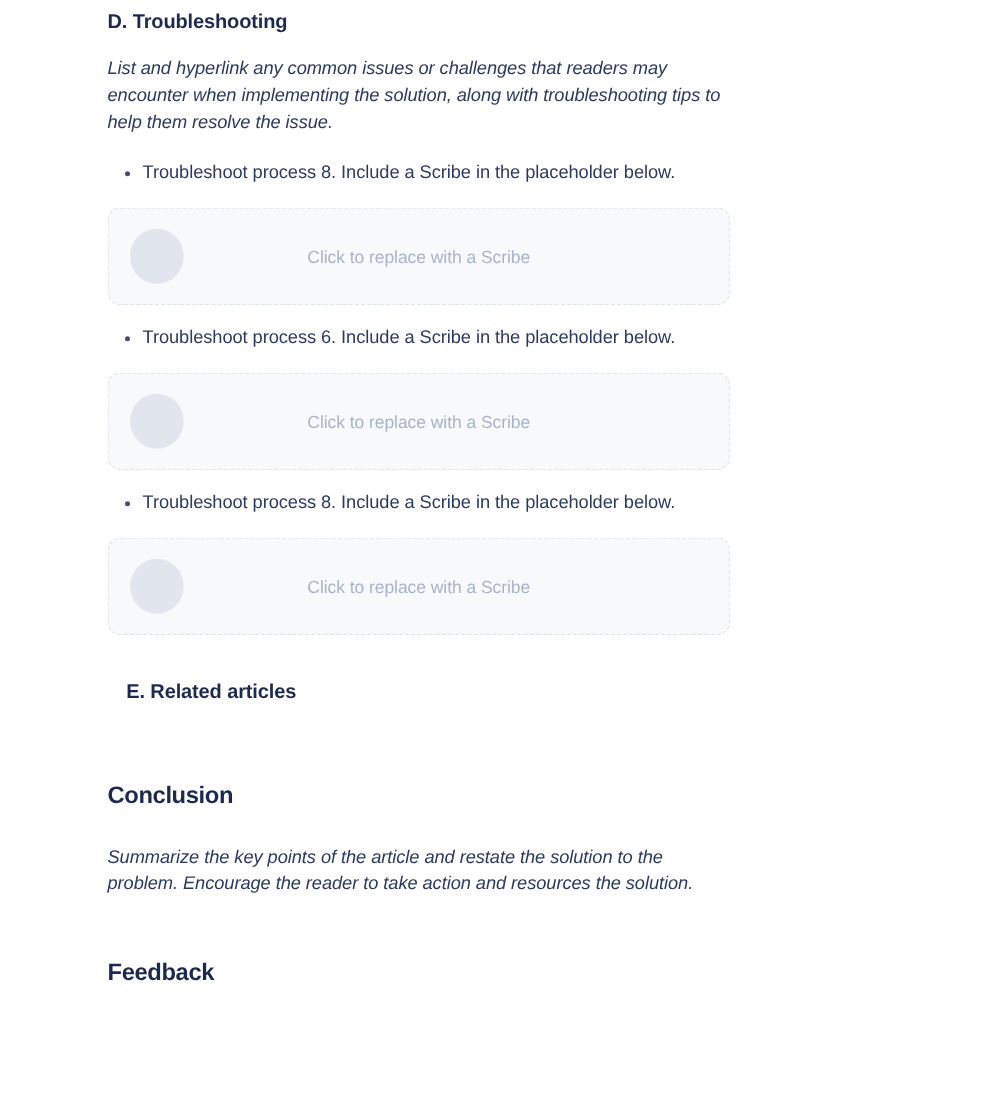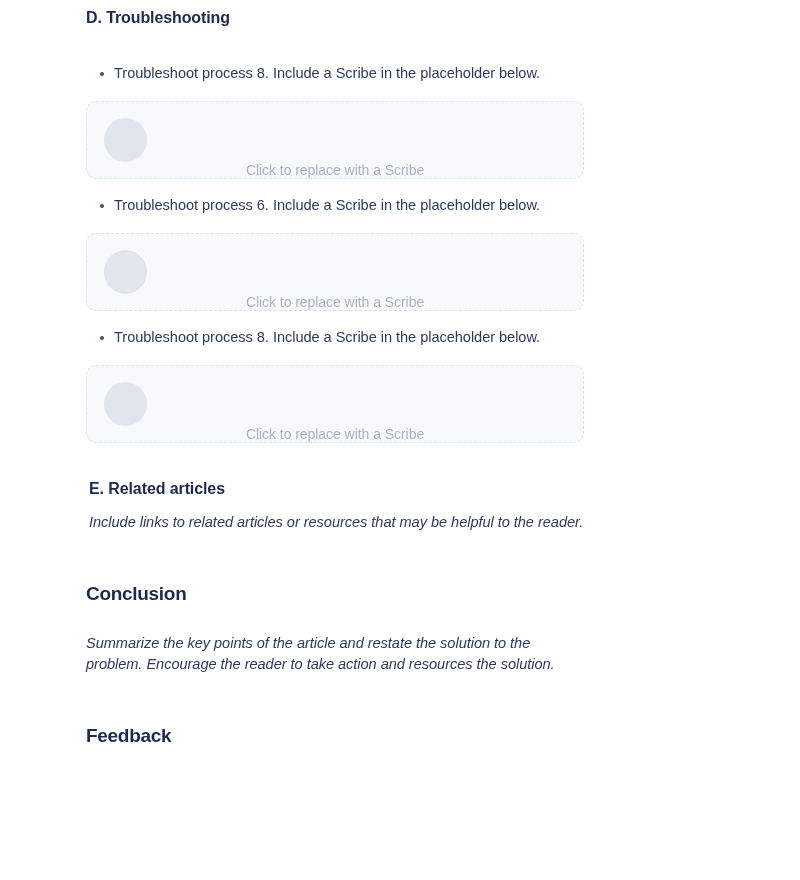--- a/index.html
+++ b/index.html
@@ -24,21 +24,21 @@
   
   .h3 {
     font-size: 16px;
     font-weight: bold;
     color: #1d2a4d;
     letter-spacing: -0.1px;
     margin: 0;
     padding: 0;
     line-height: 22px;
   }
-  .h3.indent { padding-left: 3px; }
+  .h3.indent { padding-left: 3px; margin-left: 12px; }
 
   .h2 {
     font-size: 19px;
     font-weight: bold;
     color: #1d2a4d;
     letter-spacing: -0.3px;
     margin: 0;
     padding: 0;
     line-height: 30px;
   }
@@ -79,21 +79,21 @@
   }
 
   
   .scribe-placeholder {
     position: relative;
     height: 78px;
     background: #f8f9fb;
     border: 1px dashed #dde3ec;
     border-radius: 10px;
     display: flex;
-    align-items: flex-end;
+    align-items: center;
     cursor: pointer;
   }
   .scribe-avatar {
     position: absolute;
     left: 17px;
     top: 50%;
     transform: translateY(-50%);
     width: 43px;
     height: 44px;
     border-radius: 50%;
@@ -123,20 +123,21 @@
 <body>
 
 <div class="doc">
 
   <div class="top-pad"></div>
 
   <h3 class="h3">D. Troubleshooting</h3>
 
   <div class="sp-hd-para"></div>
 
+  <p class="para">List and hyperlink any common issues or challenges that readers may encounter when implementing the solution, along with troubleshooting tips to help them resolve the issue.</p>
 
   <div class="sp-para-list"></div>
 
   <ul class="bullets">
     <li>Troubleshoot process 8. Include a Scribe in the placeholder below.</li>
   </ul>
 
   <div class="sp-list-box"></div>
 
   <div class="scribe-placeholder">
@@ -169,21 +170,20 @@
     <span class="scribe-avatar"></span>
     <span class="scribe-label">Click to replace with a Scribe</span>
   </div>
 
   <div class="sp-box-hd"></div>
 
   <h3 class="h3 indent">E. Related articles</h3>
 
   <div class="sp-hd-sm"></div>
 
-  <p class="para indent">Include links to related articles or resources that may be helpful to the reader.</p>
 
   <div class="sp-section"></div>
 
   <h2 class="h2">Conclusion</h2>
 
   <div class="sp-h2-para"></div>
 
   <p class="para">Summarize the key points of the article and restate the solution to the problem. Encourage the reader to take action and resources the solution.</p>
 
   <div class="sp-section"></div>

